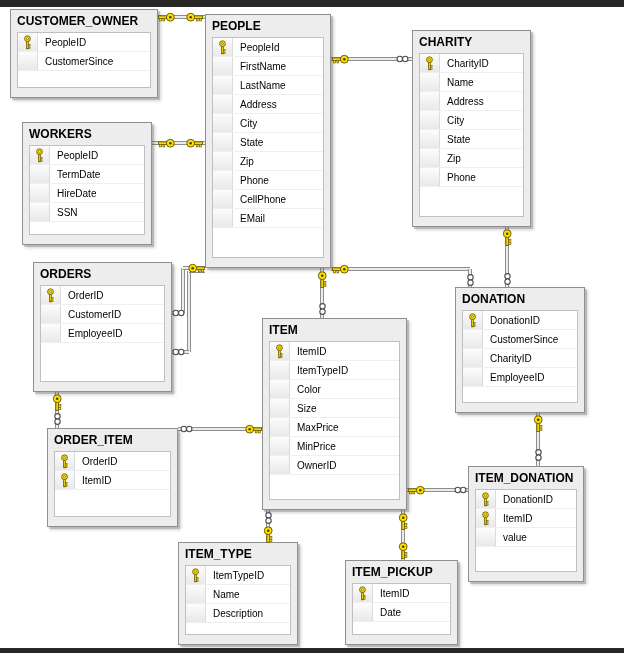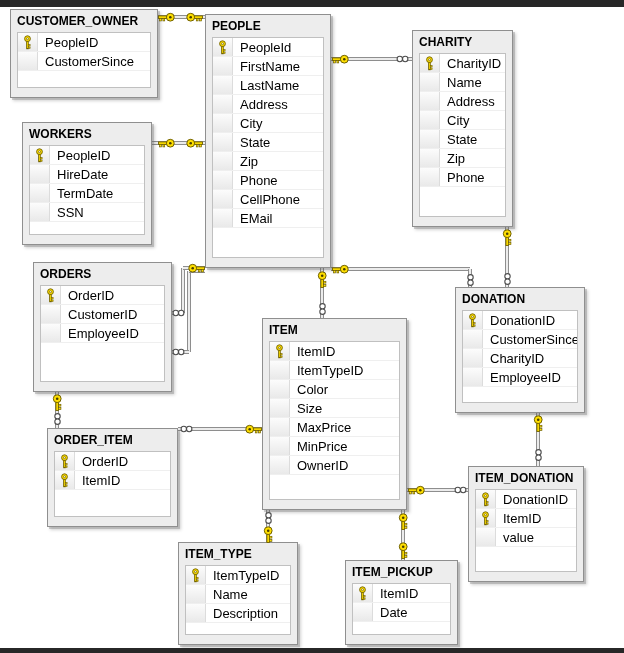--- a/index.html
+++ b/index.html
@@ -23,21 +23,21 @@
   }
   .tbl-grid{
     position:absolute;left:6px;right:6px;top:22px;bottom:9px;
     background:#ffffff;border:1px solid #c0c0c0;overflow:hidden;
   }
   .frow{display:flex;align-items:stretch;height:19px;box-sizing:border-box;border-bottom:1px solid #efefef;}
   .icon-cell{
     width:19px;flex:none;display:flex;align-items:center;justify-content:center;
     background:linear-gradient(180deg,#fcfcfc,#e9e9e9);border-right:1px solid #dcdcdc;
   }
-  .fname{font-size:13px;color:#000;padding-left:7px;align-self:center;white-space:nowrap;}
+  .fname{font-size:10px;color:#000;padding-left:7px;align-self:center;white-space:nowrap;}
 
   .tube{position:absolute;z-index:1;background:#ececec;}
   .tube-h{height:2px;border-top:1px solid #8e8e8e;border-bottom:1px solid #8e8e8e;}
   .tube-v{width:2px;border-left:1px solid #8e8e8e;border-right:1px solid #8e8e8e;}
 
   .sym{position:absolute;z-index:4;line-height:0;}
   .key-right{transform:scaleX(-1);}
   .key-down{transform:rotate(-90deg);}
   .inf-v{transform:rotate(90deg);}
 </style>
@@ -118,21 +118,21 @@
         <div class="frow">
           <div class="icon-cell"></div>
           <div class="fname">CellPhone</div>
         </div>
         <div class="frow">
           <div class="icon-cell"></div>
           <div class="fname">EMail</div>
         </div>
       </div>
     </div>
-    <div class="erd-table" style="left: 412px; top: 30px; width: 101px; height: 197px;">
+    <div class="erd-table" style="left: 412px; top: 30px; width: 119px; height: 197px;">
       <div class="tbl-header">CHARITY</div>
       <div class="tbl-grid">
         <div class="frow">
           <div class="icon-cell">
             <div style="line-height: 0;"><svg width="9" height="15" viewBox="0 0 9 15">
                 <g stroke="#6e5f00" fill="#ffdf00">
                   <rect x="3.6" y="6.4" width="1.7" height="7.4" stroke-width="0.8"></rect>
                   <rect x="5.2" y="9.6" width="1.9" height="1.4" stroke-width="0.6"></rect>
                   <rect x="5.2" y="12" width="1.9" height="1.4" stroke-width="0.6"></rect>
                   <circle cx="4.5" cy="3.7" r="2.9" stroke-width="0.9"></circle>
@@ -180,25 +180,25 @@
                   <rect x="5.2" y="12" width="1.9" height="1.4" stroke-width="0.6"></rect>
                   <circle cx="4.5" cy="3.7" r="2.9" stroke-width="0.9"></circle>
                 </g>
                 <circle cx="4.5" cy="3.7" r="1" fill="#ffffff" stroke="#6e5f00" stroke-width="0.7"></circle>
               </svg></div>
           </div>
           <div class="fname">PeopleID</div>
         </div>
         <div class="frow">
           <div class="icon-cell"></div>
+          <div class="fname">TermDate</div>
+        </div>
+        <div class="frow">
+          <div class="icon-cell"></div>
           <div class="fname">HireDate</div>
-        </div>
-        <div class="frow">
-          <div class="icon-cell"></div>
-          <div class="fname">TermDate</div>
         </div>
         <div class="frow">
           <div class="icon-cell"></div>
           <div class="fname">SSN</div>
         </div>
       </div>
     </div>
     <div class="erd-table" style="left: 33px; top: 262px; width: 139px; height: 130px;">
       <div class="tbl-header">ORDERS</div>
       <div class="tbl-grid">

